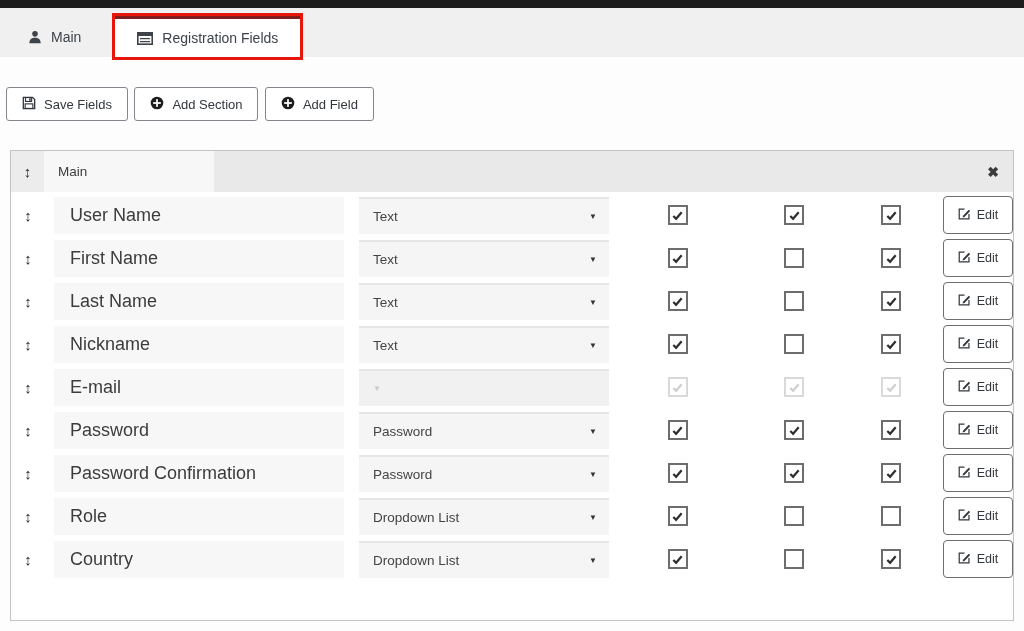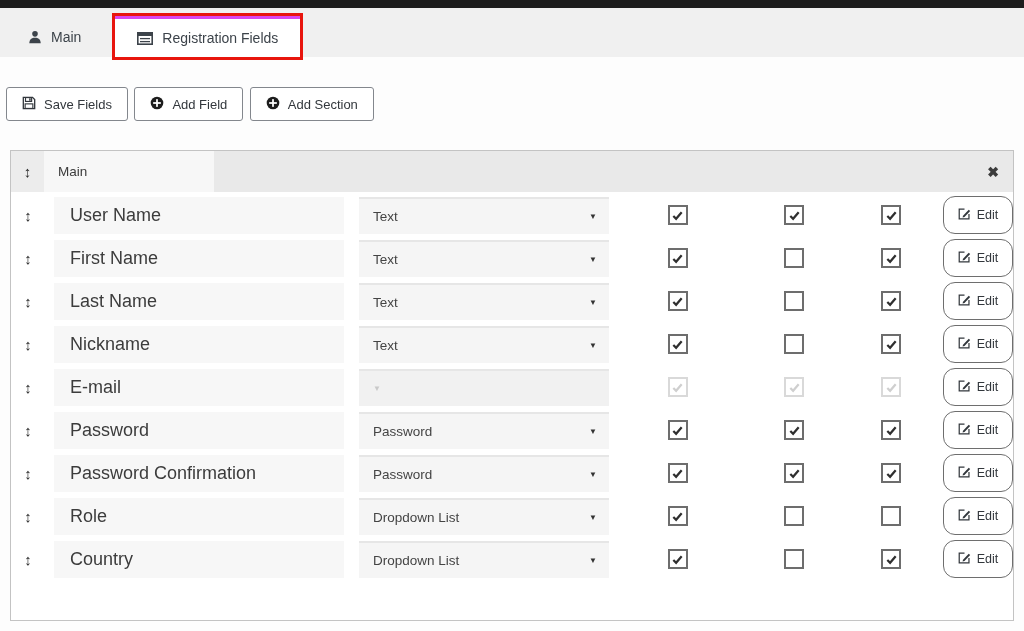--- a/index.html
+++ b/index.html
@@ -6,21 +6,21 @@
   html,body { width:1024px; height:631px; overflow:hidden; background:#fdfdfd;
               font-family:"Liberation Sans", sans-serif; color:#3c434a; }
 
   
   .topbar { height:8px; background:#1d1d1d; width:100%; }
 
   
   .tabstrip { height:49px; background:#f0f0f0; display:flex; align-items:flex-end; padding-left:10px; }
   .tab { height:41px; display:inline-flex; align-items:center; gap:9px; padding:0 18px;
          font-size:14px; color:#3c434a; cursor:pointer; }
-  .tab.active { background:#fff; border-top:3px solid #d946ef; outline:3px solid #e8150d; margin-left:16px; padding:0 22px; }
+  .tab.active { background:#fff; border-top:3px solid #7f1d1d; outline:3px solid #e8150d; margin-left:16px; padding:0 22px; }
   .tab .ticon { display:inline-flex; align-items:center; }
 
   
   .toolbar { padding:30px 0 0 6px; }
   .btn { display:inline-flex; align-items:center; gap:8px; height:34px; padding:0 15px;
          background:#fff; border:1px solid #83878d; border-radius:3px; font-size:13px;
          color:#32373c; margin-right:2px; cursor:pointer; font-family:inherit; }
 
   
   .panel { margin:29px 10px 0 10px; border:1px solid #c3c3c3; background:#fff; height:471px; overflow:hidden; }
@@ -55,21 +55,21 @@
   .cb { width:20px; height:20px; border:2px solid #6d6d6d; background:#fff; display:flex;
         align-items:center; justify-content:center; cursor:pointer; }
   .cb svg { display:none; }
   .cb.checked svg { display:block; }
   .cb.disabled { border-color:#d9d9d9; cursor:default; }
   .cb svg polyline { stroke:#2f2f2f; }
   .cb.disabled svg polyline { stroke:#cfcfcf; }
 
   .editcell { display:flex; }
   .edit-btn { display:inline-flex; align-items:center; justify-content:center; gap:6px; width:76px; height:38px;
-              background:#fff; border:1px solid #6e6e6e; border-radius:12px; font-size:12.5px; color:#32373c;
+              background:#fff; border:1px solid #6e6e6e; border-radius:4px; font-size:12.5px; color:#32373c;
               cursor:pointer; font-family:inherit; margin-left:3px; }
 
   .tbody { padding-top:4px; }
 </style>
 </head>
 <body>
 
 <div class="topbar"></div>
 
 <div class="tabstrip">
@@ -108,31 +108,31 @@
     <span>Save Fields</span>
   </button>
   <button class="btn">
     <span>
       <svg width="14" height="14" viewBox="0 0 16 16">
           <circle cx="8" cy="8" r="7.2" fill="#1d1d1d"></circle>
           <rect x="7" y="3.6" width="2" height="8.8" fill="#fff"></rect>
           <rect x="3.6" y="7" width="8.8" height="2" fill="#fff"></rect>
         </svg>
     </span>
-    <span>Add Field</span>
+    <span>Add Section</span>
   </button>
   <button class="btn">
     <span>
       <svg width="14" height="14" viewBox="0 0 16 16">
           <circle cx="8" cy="8" r="7.2" fill="#1d1d1d"></circle>
           <rect x="7" y="3.6" width="2" height="8.8" fill="#fff"></rect>
           <rect x="3.6" y="7" width="8.8" height="2" fill="#fff"></rect>
         </svg>
     </span>
-    <span>Add Section</span>
+    <span>Add Field</span>
   </button>
 </div>
 
 <div class="panel">
   <div class="panel-header">
     <div class="panel-drag">
       <span class="drag-glyph">↕</span>
     </div>
     <div class="section-tab">
       <span>Main</span>

